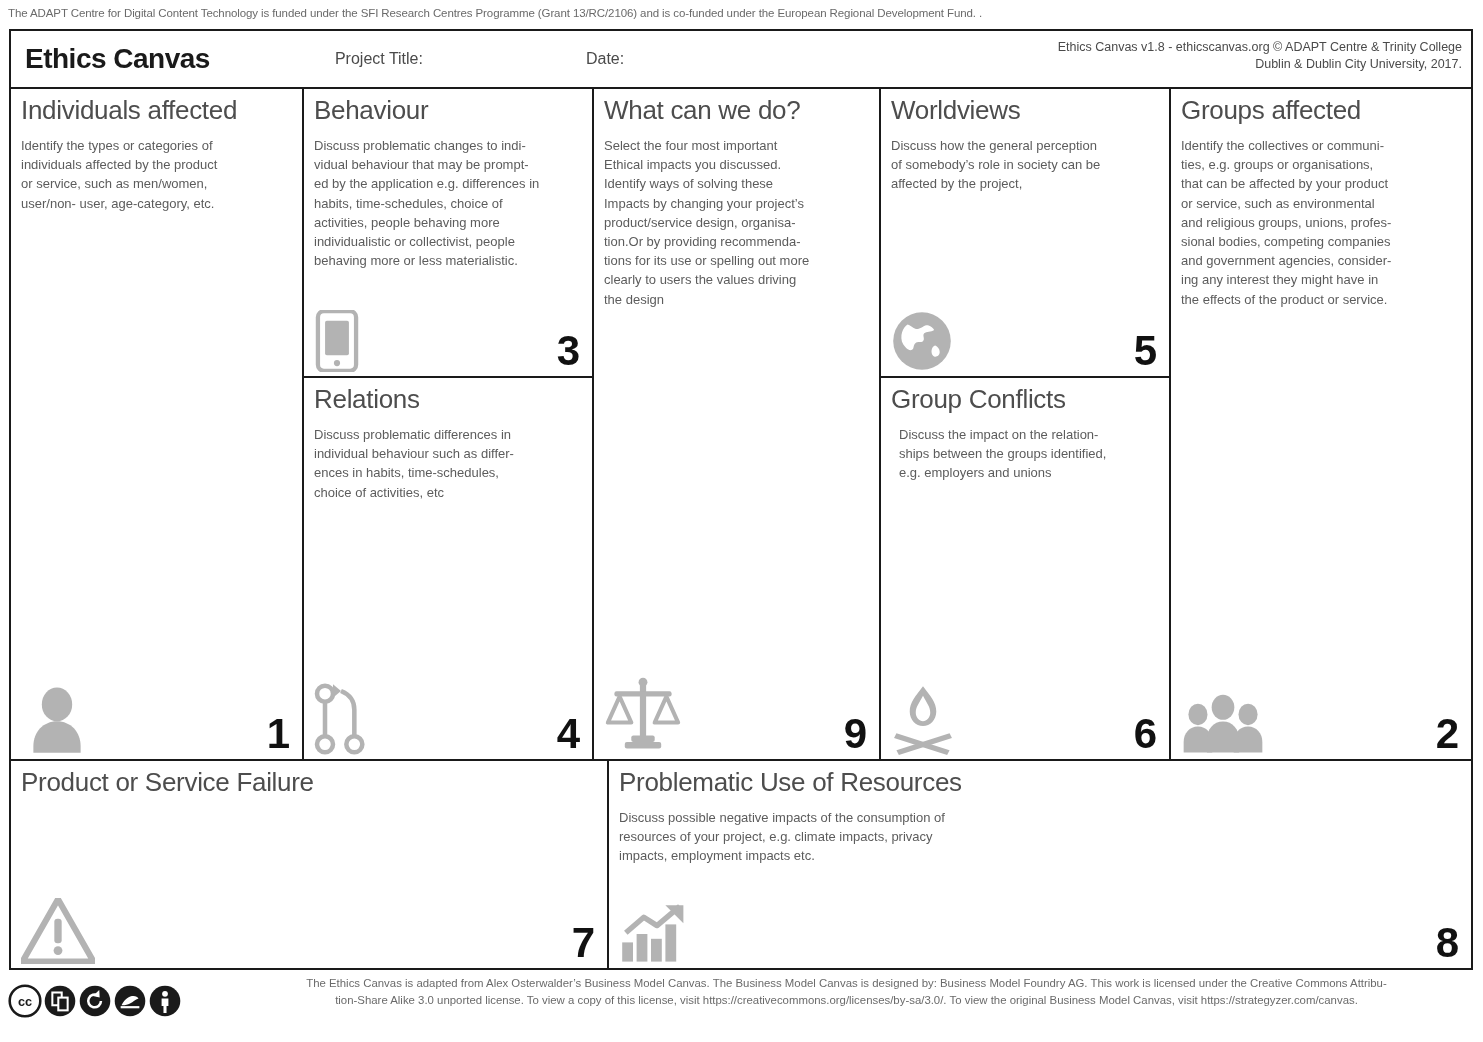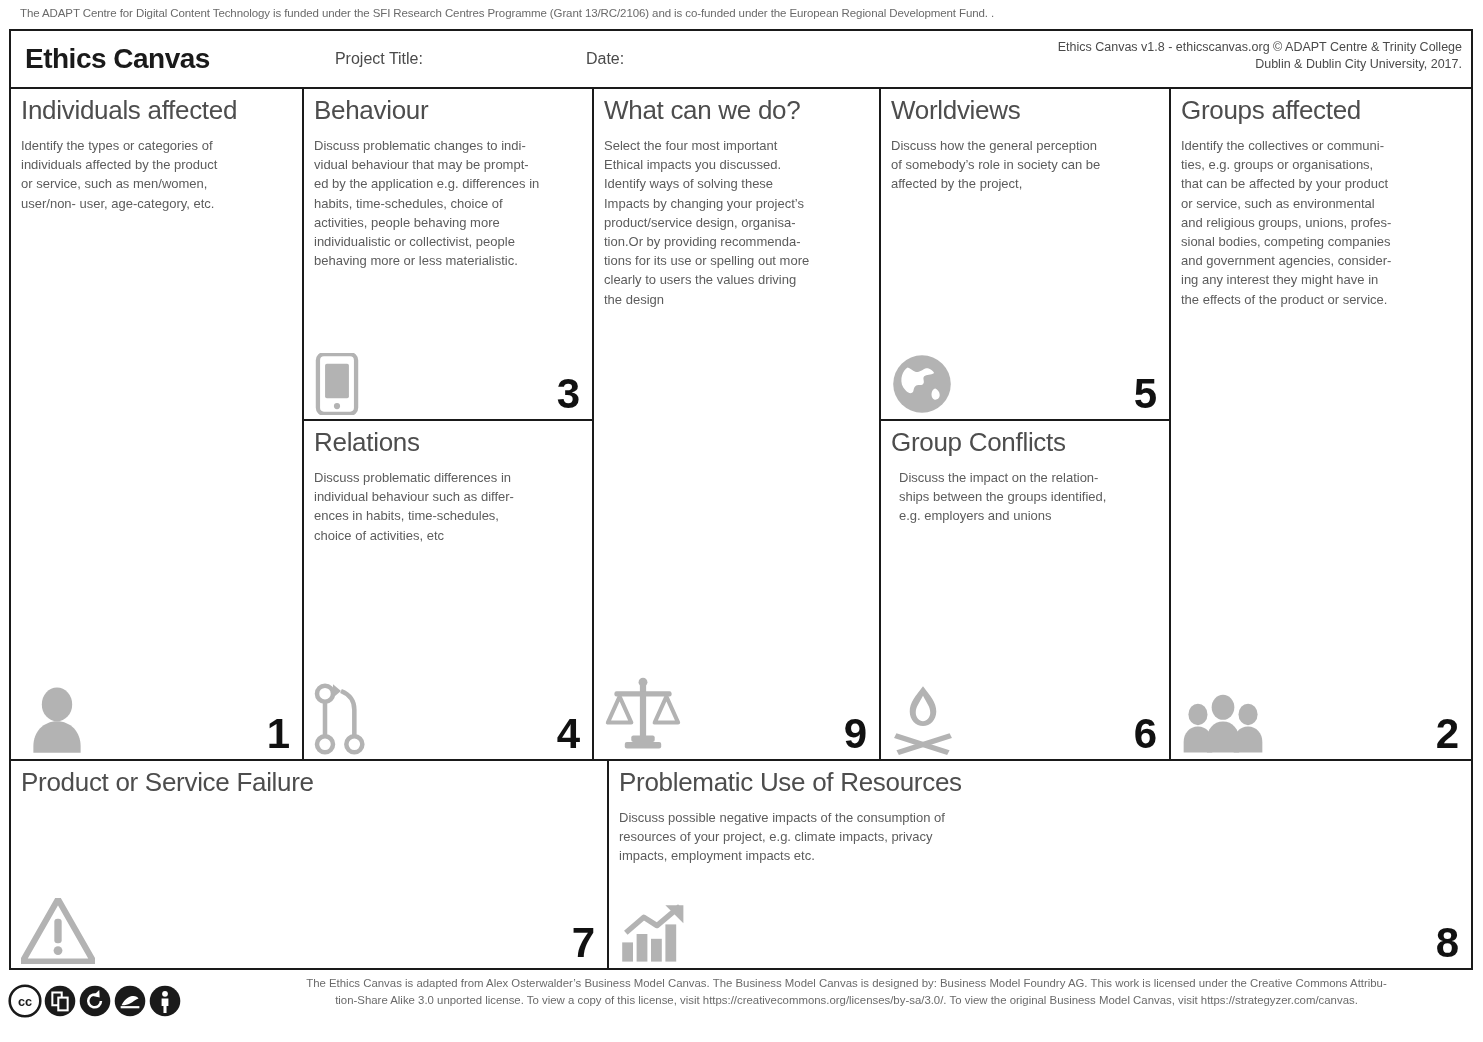--- a/index.html
+++ b/index.html
@@ -7,21 +7,21 @@
     width: 1483px; height: 1042px;
     background: #ffffff;
     font-family: "Liberation Sans", sans-serif;
     overflow: hidden;
   }
   .page { position: relative; width: 1483px; height: 1042px; background:#fff; }
 
   
   .funding-strip {
     height: 29px;
-    padding: 7px 0 0 20px;
+    padding: 7px 0 0 8px;
     font-size: 11.5px;
     color: #6a6a6a;
     letter-spacing: -0.1px;
     white-space: nowrap;
   }
 
   
   .canvas-frame {
     position: absolute;
     left: 9px; top: 29px;
@@ -83,21 +83,21 @@
   .col-5 { flex: 1 1 auto; border-left: 2.5px solid #1a1a1a; }
 
   .cell {
     position: relative;
     display: flex;
     flex-direction: column;
     min-height: 0;
     padding: 6px 10px 0 10px;
     overflow: hidden;
   }
-  .cell.split-top  { height: 332px; border-bottom: 2.5px solid #1a1a1a; }
+  .cell.split-top  { height: 289px; border-bottom: 2.5px solid #1a1a1a; }
   .cell.split-bot  { flex: 1 1 auto; }
   .cell.full       { flex: 1 1 auto; }
 
   .cell-title {
     font-size: 26px;
     font-weight: 400;
     color: #4d4d4d;
     letter-spacing: -0.3px;
     line-height: 30px;
     margin-bottom: 11px;

